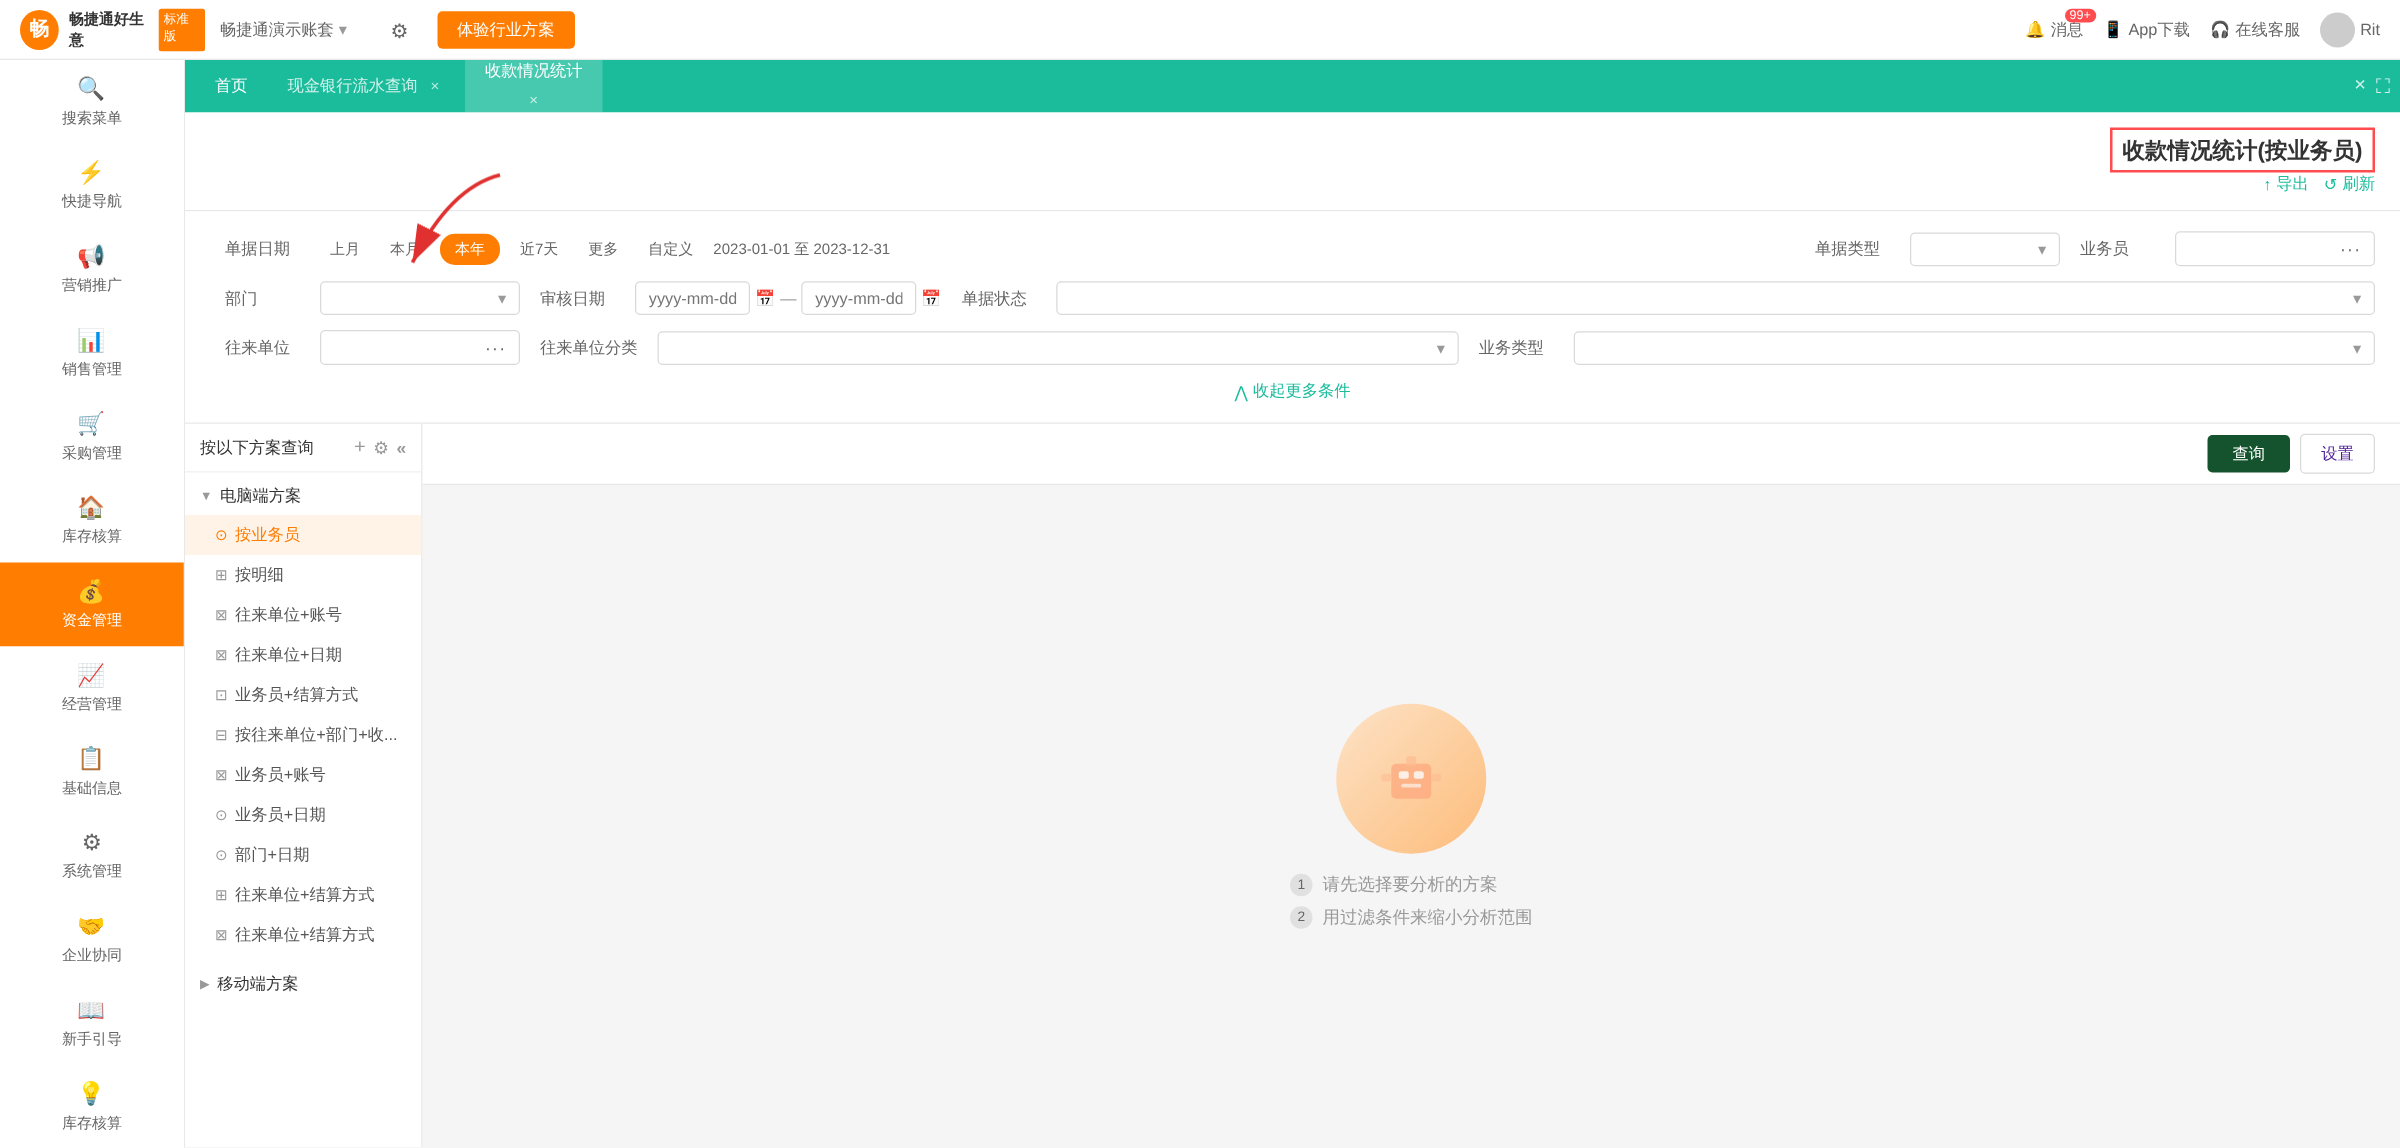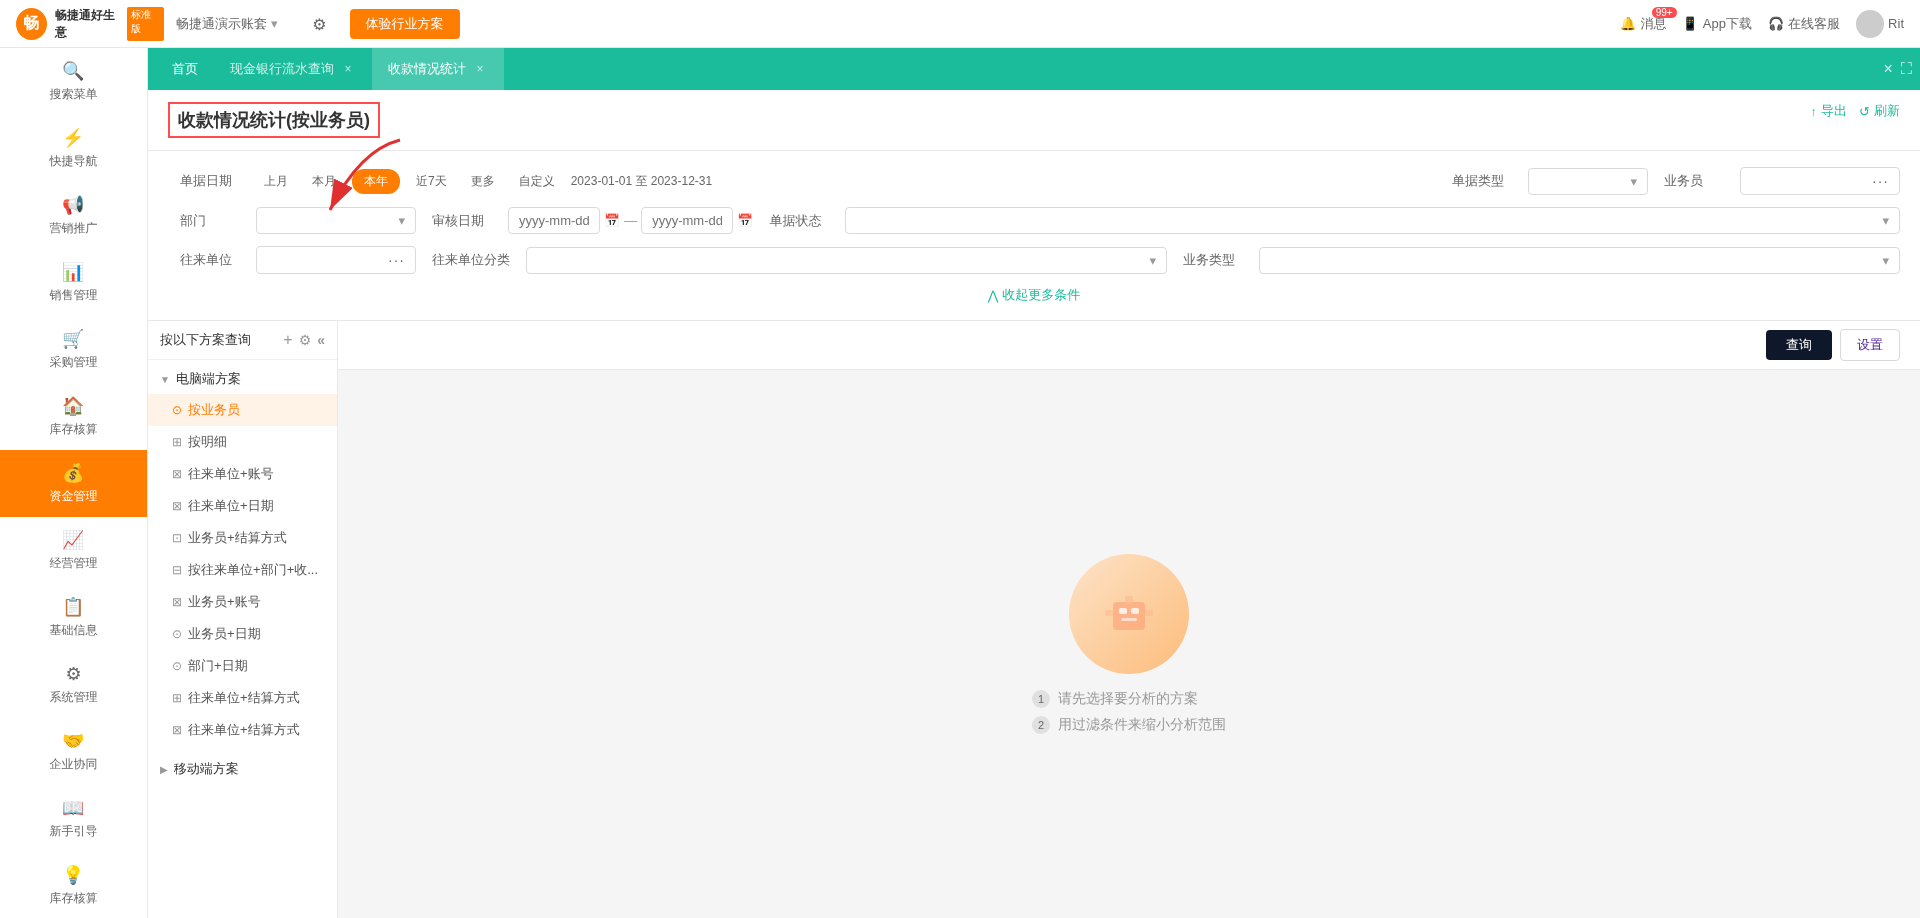--- a/index.html
+++ b/index.html
@@ -137,20 +137,21 @@
       display: flex; align-items: center; gap: 6px;
       padding: 0 16px;
       height: 42px;
       cursor: pointer;
       font-size: 13px;
       color: rgba(255,255,255,0.8);
     }
     .tab-item.active {
       background: rgba(255,255,255,0.2);
       color: #fff;
+      flex-direction: column;
     }
     .tab-item:first-child { color: #fff; }
     .tab-close {
       font-size: 12px;
       color: rgba(255,255,255,0.7);
       width: 16px; height: 16px;
       display: flex; align-items: center; justify-content: center;
       border-radius: 50%;
     }
     .tab-bar-right {
@@ -158,23 +159,24 @@
       display: flex; align-items: center; gap: 8px;
       color: rgba(255,255,255,0.8);
     }
     .tab-bar-right span { cursor: pointer; font-size: 16px; }
 
     
     .page-header {
       background: #fff;
       padding: 12px 20px;
       display: flex;
-      align-items: flex-start;
+      align-items: flex-end;
       justify-content: space-between;
       border-bottom: 1px solid #e8e8e8;
+      flex-direction: column;
     }
     .page-actions {
       display: flex; align-items: center; gap: 12px;
     }
     .action-btn {
       display: flex; align-items: center; gap: 4px;
       color: #1abc9c; cursor: pointer; font-size: 13px;
     }
 
     
@@ -308,21 +310,21 @@
     .query-toolbar {
       display: flex;
       align-items: center;
       justify-content: flex-end;
       gap: 8px;
       padding: 8px 20px;
       background: #fff;
       border-bottom: 1px solid #e8e8e8;
     }
     .btn-query {
-      background: #0f172a;
+      background: #14532d;
       color: #fff;
       border: none;
       padding: 6px 20px;
       border-radius: 4px;
       cursor: pointer;
       font-size: 13px;
     }
     .btn-settings {
       border: 1px solid #d9d9d9;
       background: #fff;

